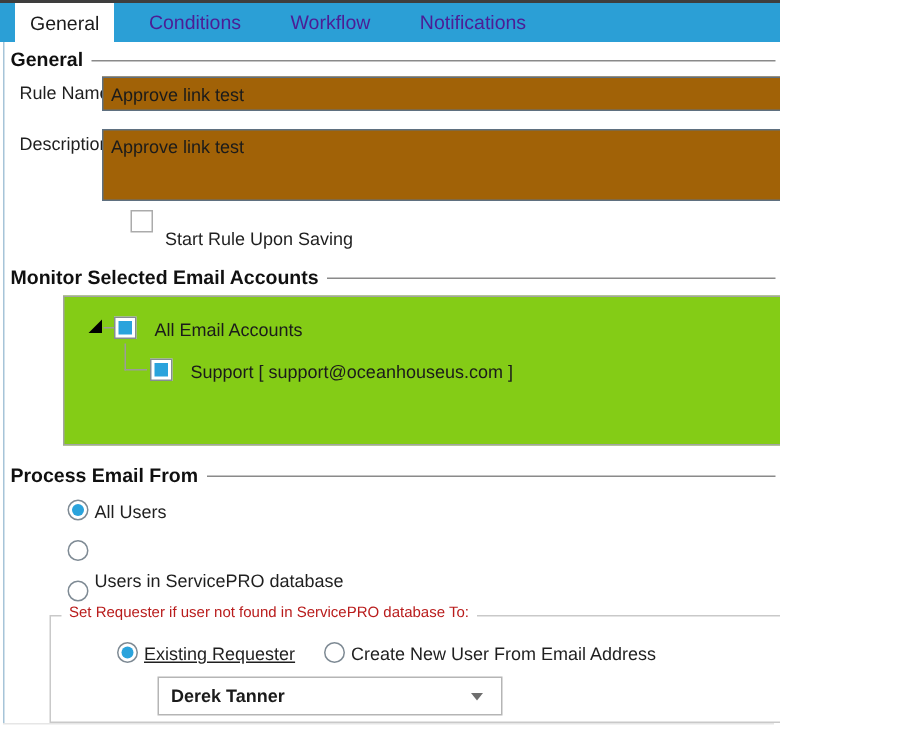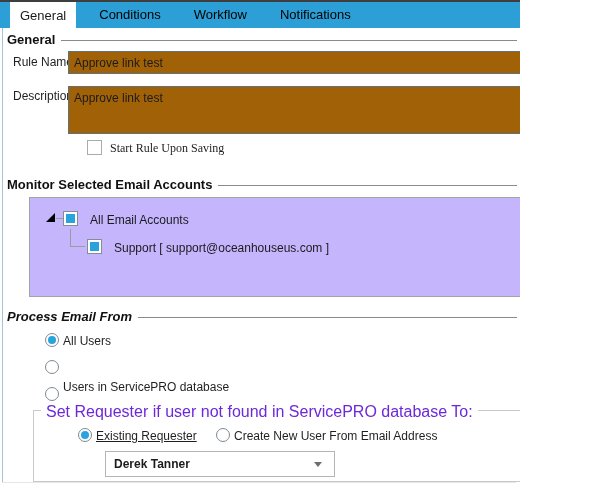--- a/index.html
+++ b/index.html
@@ -11,60 +11,60 @@
   html,body{background:#fff;}
   .app{position:relative;width:520px;height:496px;background:#fff;overflow:hidden;padding-left:40px;}
 
   
   .topstrip{position:absolute;top:0;left:0;right:0;height:2px;background:#3E3E3E;z-index:6;}
 
   
   .tabbar{position:absolute;top:0;left:0;right:0;height:28px;background:var(--tab-bar);
           display:flex;align-items:stretch;padding-left:10px;z-index:5;}
   .tab{display:flex;align-items:center;padding:0 10px;margin-right:13px;font-size:13px;
-       color:#000000;white-space:nowrap;cursor:default;}
+       color:#4c1d95;white-space:nowrap;cursor:default;}
   .tab.active{background:#fff;color:#1b1b1b;margin-top:2px;}
 
   
   .page-border-left{position:absolute;left:2px;top:28px;width:1px;height:454px;background:var(--page-left-border);}
   .page-border-bottom{position:absolute;left:2px;top:482px;right:4px;height:1px;background:#E6E6E6;}
 
   
   .sect{position:absolute;left:7px;right:3px;height:16px;display:flex;align-items:center;gap:6px;}
   .sect b{font-size:13px;font-weight:700;color:#101010;white-space:nowrap;}
   .sect .rule{flex:1;height:1px;background:var(--heading-rule);margin-top:2px;}
 
   .lbl{position:absolute;font-size:12px;color:#1f1f1f;white-space:nowrap;}
 
   .txt{position:absolute;border:1px solid var(--input-border);background:#a16207;font-size:12px;
        color:#1b1b1b;padding:2px 5px;outline:none;}
   textarea.txt{resize:none;padding-top:4px;line-height:14px;}
   .cb{position:relative;width:15px;height:15px;border:1px solid #858D94;background:#fff;display:inline-block;}
   .cb.checked::after{content:"";position:absolute;left:2px;top:2px;right:2px;bottom:2px;background:var(--accent);}
 
   
-  .tree-panel{position:absolute;left:29px;top:197px;width:545px;height:100px;
-              border:1px solid var(--panel-border);background:#c4b5fd;}
+  .tree-panel{position:absolute;left:42px;top:197px;width:545px;height:100px;
+              border:1px solid var(--panel-border);background:#84cc16;}
   .expander{position:absolute;left:16px;top:15px;width:0;height:0;
             border-left:9px solid transparent;border-bottom:9px solid #000;}
   .conn{position:absolute;background:#9B9B9B;}
   .tree-cb-root{position:absolute;left:33px;top:13px;}
   .tree-cb-child{position:absolute;left:57px;top:41px;}
   .tree-label{position:absolute;font-size:12px;color:#1b1b1b;white-space:nowrap;}
 
   
   .radio{position:absolute;width:14px;height:14px;border:1px solid #7E8A94;border-radius:50%;background:#fff;}
   .radio.checked::after{content:"";position:absolute;left:2px;top:2px;right:2px;bottom:2px;
                         border-radius:50%;background:var(--accent);}
 
   
   .groupbox{position:absolute;left:33px;top:410px;width:543px;height:72px;
             border:1px solid var(--groupbox-border);}
   .groupbox .legend{position:absolute;top:-8px;left:7px;background:#fff;padding:0 5px;
-                    font-size:16px;color:#6d28d9;white-space:nowrap;}
+                    font-size:10px;color:#b91c1c;white-space:nowrap;}
 
   
   .combo{position:absolute;left:71px;top:40px;width:230px;height:26px;border:1px solid #B5B5B5;
          background:#fff;display:flex;align-items:center;padding:0 8px;justify-content:space-between;}
   .combo .value{flex:1;font-size:12px;font-weight:700;color:#1b1b1b;white-space:nowrap;overflow:hidden;}
   .combo .arrow{width:0;height:0;border-left:4px solid transparent;border-right:4px solid transparent;
                 border-top:5px solid #6E6E6E;margin-right:4px;}
 </style>
 </head>
 <body>
@@ -88,40 +88,40 @@
     <div class="rule"></div>
   </div>
 
   <div class="lbl" style="left:13px;top:55px;">Rule Name:</div>
   <input class="txt" style="left: 68px; top: 51px; width: 506px; height: 23px;" value="Approve link test">
 
   <div class="lbl" style="left:13px;top:89px;">Description:</div>
   <textarea class="txt" style="left: 68px; top: 86px; width: 506px; height: 48px;">Approve link test</textarea>
 
   <span class="cb" style="position:absolute;left:87px;top:140px;border-color:#ABABAB;"></span>
-  <div class="lbl" style="left:110px;top:141px;font-family:Liberation Serif, serif;">Start Rule Upon Saving</div>
+  <div class="lbl" style="left:110px;top:152px;">Start Rule Upon Saving</div>
 
   <div class="sect" style="top:176px;">
     <b>Monitor Selected Email Accounts</b>
     <div class="rule"></div>
   </div>
 
   <div class="tree-panel">
     <div class="expander"></div>
     <div class="conn" style="left:26px;top:20px;width:7px;height:1px;"></div>
     <span class="cb tree-cb-root checked"></span>
     <div class="tree-label" style="left:60px;top:15px;">All Email Accounts</div>
 
     <div class="conn" style="left:40px;top:31px;width:1px;height:18px;"></div>
     <div class="conn" style="left:40px;top:48px;width:15px;height:1px;"></div>
     <span class="cb tree-cb-child checked"></span>
     <div class="tree-label" style="left:84px;top:43px;">Support [ support@oceanhouseus.com ]</div>
   </div>
 
-  <div class="sect" style="top:308px;font-style:italic;">
+  <div class="sect" style="top:308px;">
     <b>Process Email From</b>
     <div class="rule"></div>
   </div>
 
   <span class="radio checked" style="left:45px;top:333px;"></span>
   <div class="lbl" style="left:63px;top:334px;">All Users</div>
 
   <span class="radio" style="left:45px;top:360px;"></span>
   <div class="lbl" style="left:63px;top:380px;">Users in ServicePRO database</div>
 

